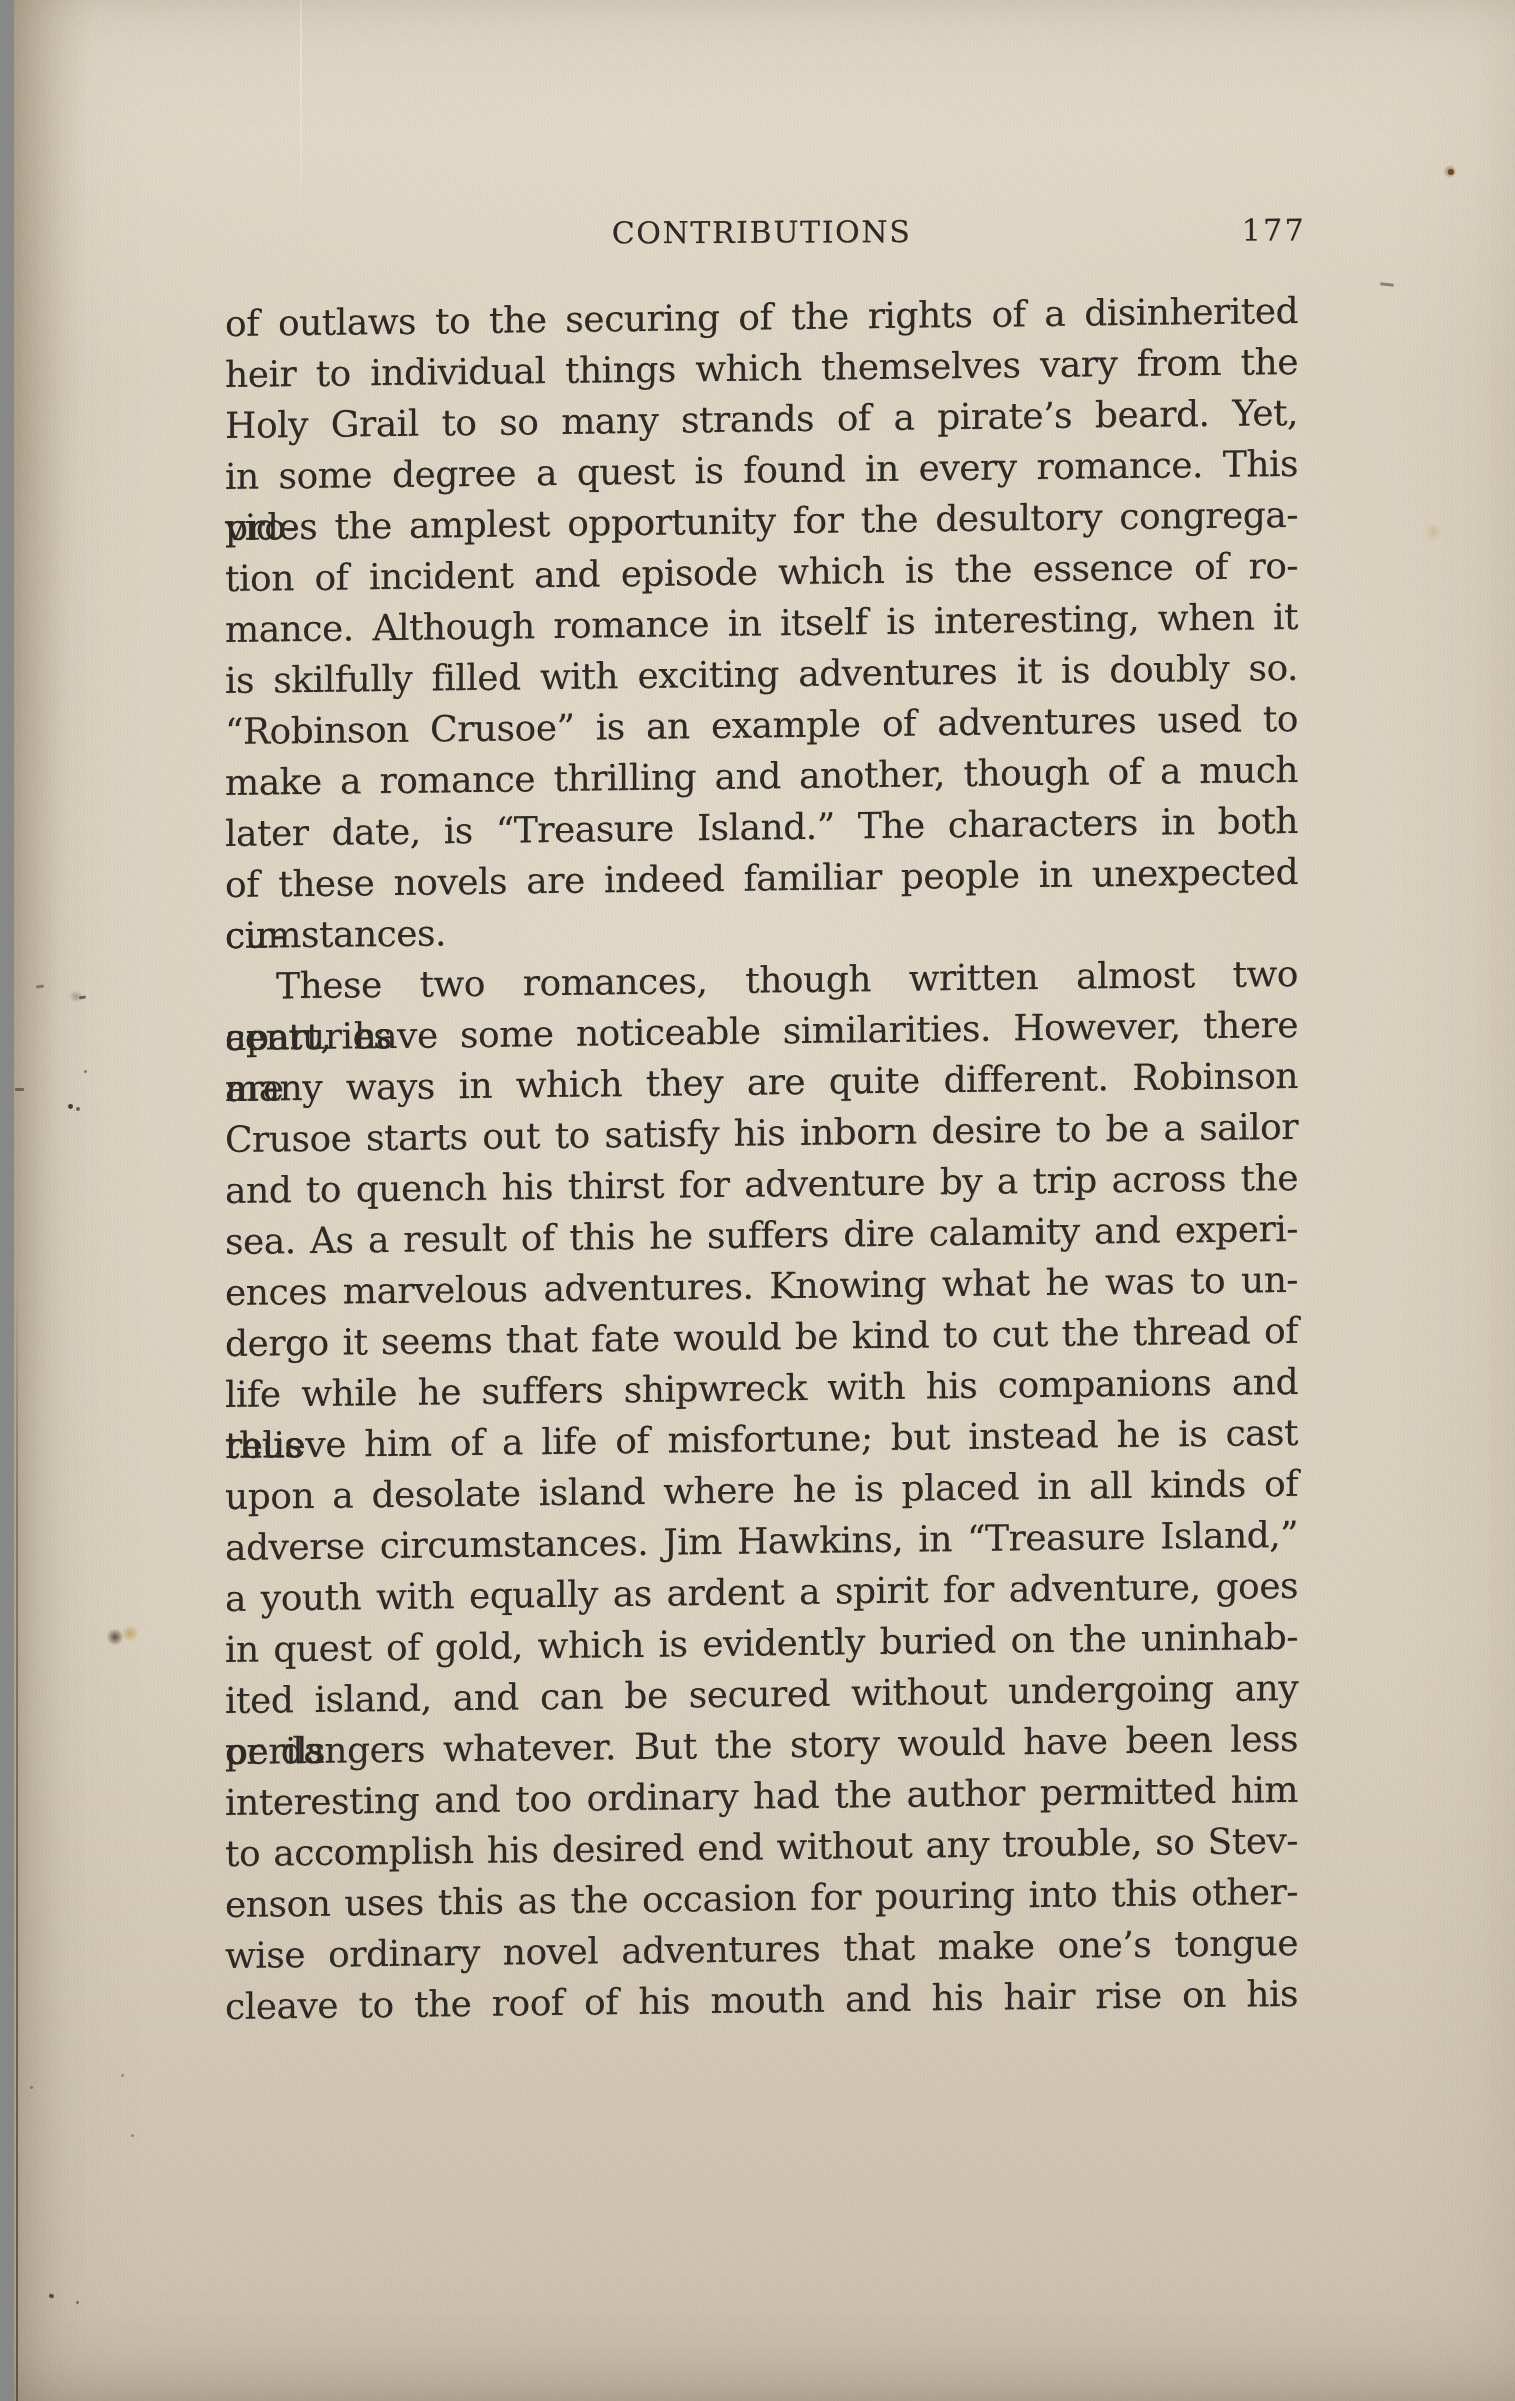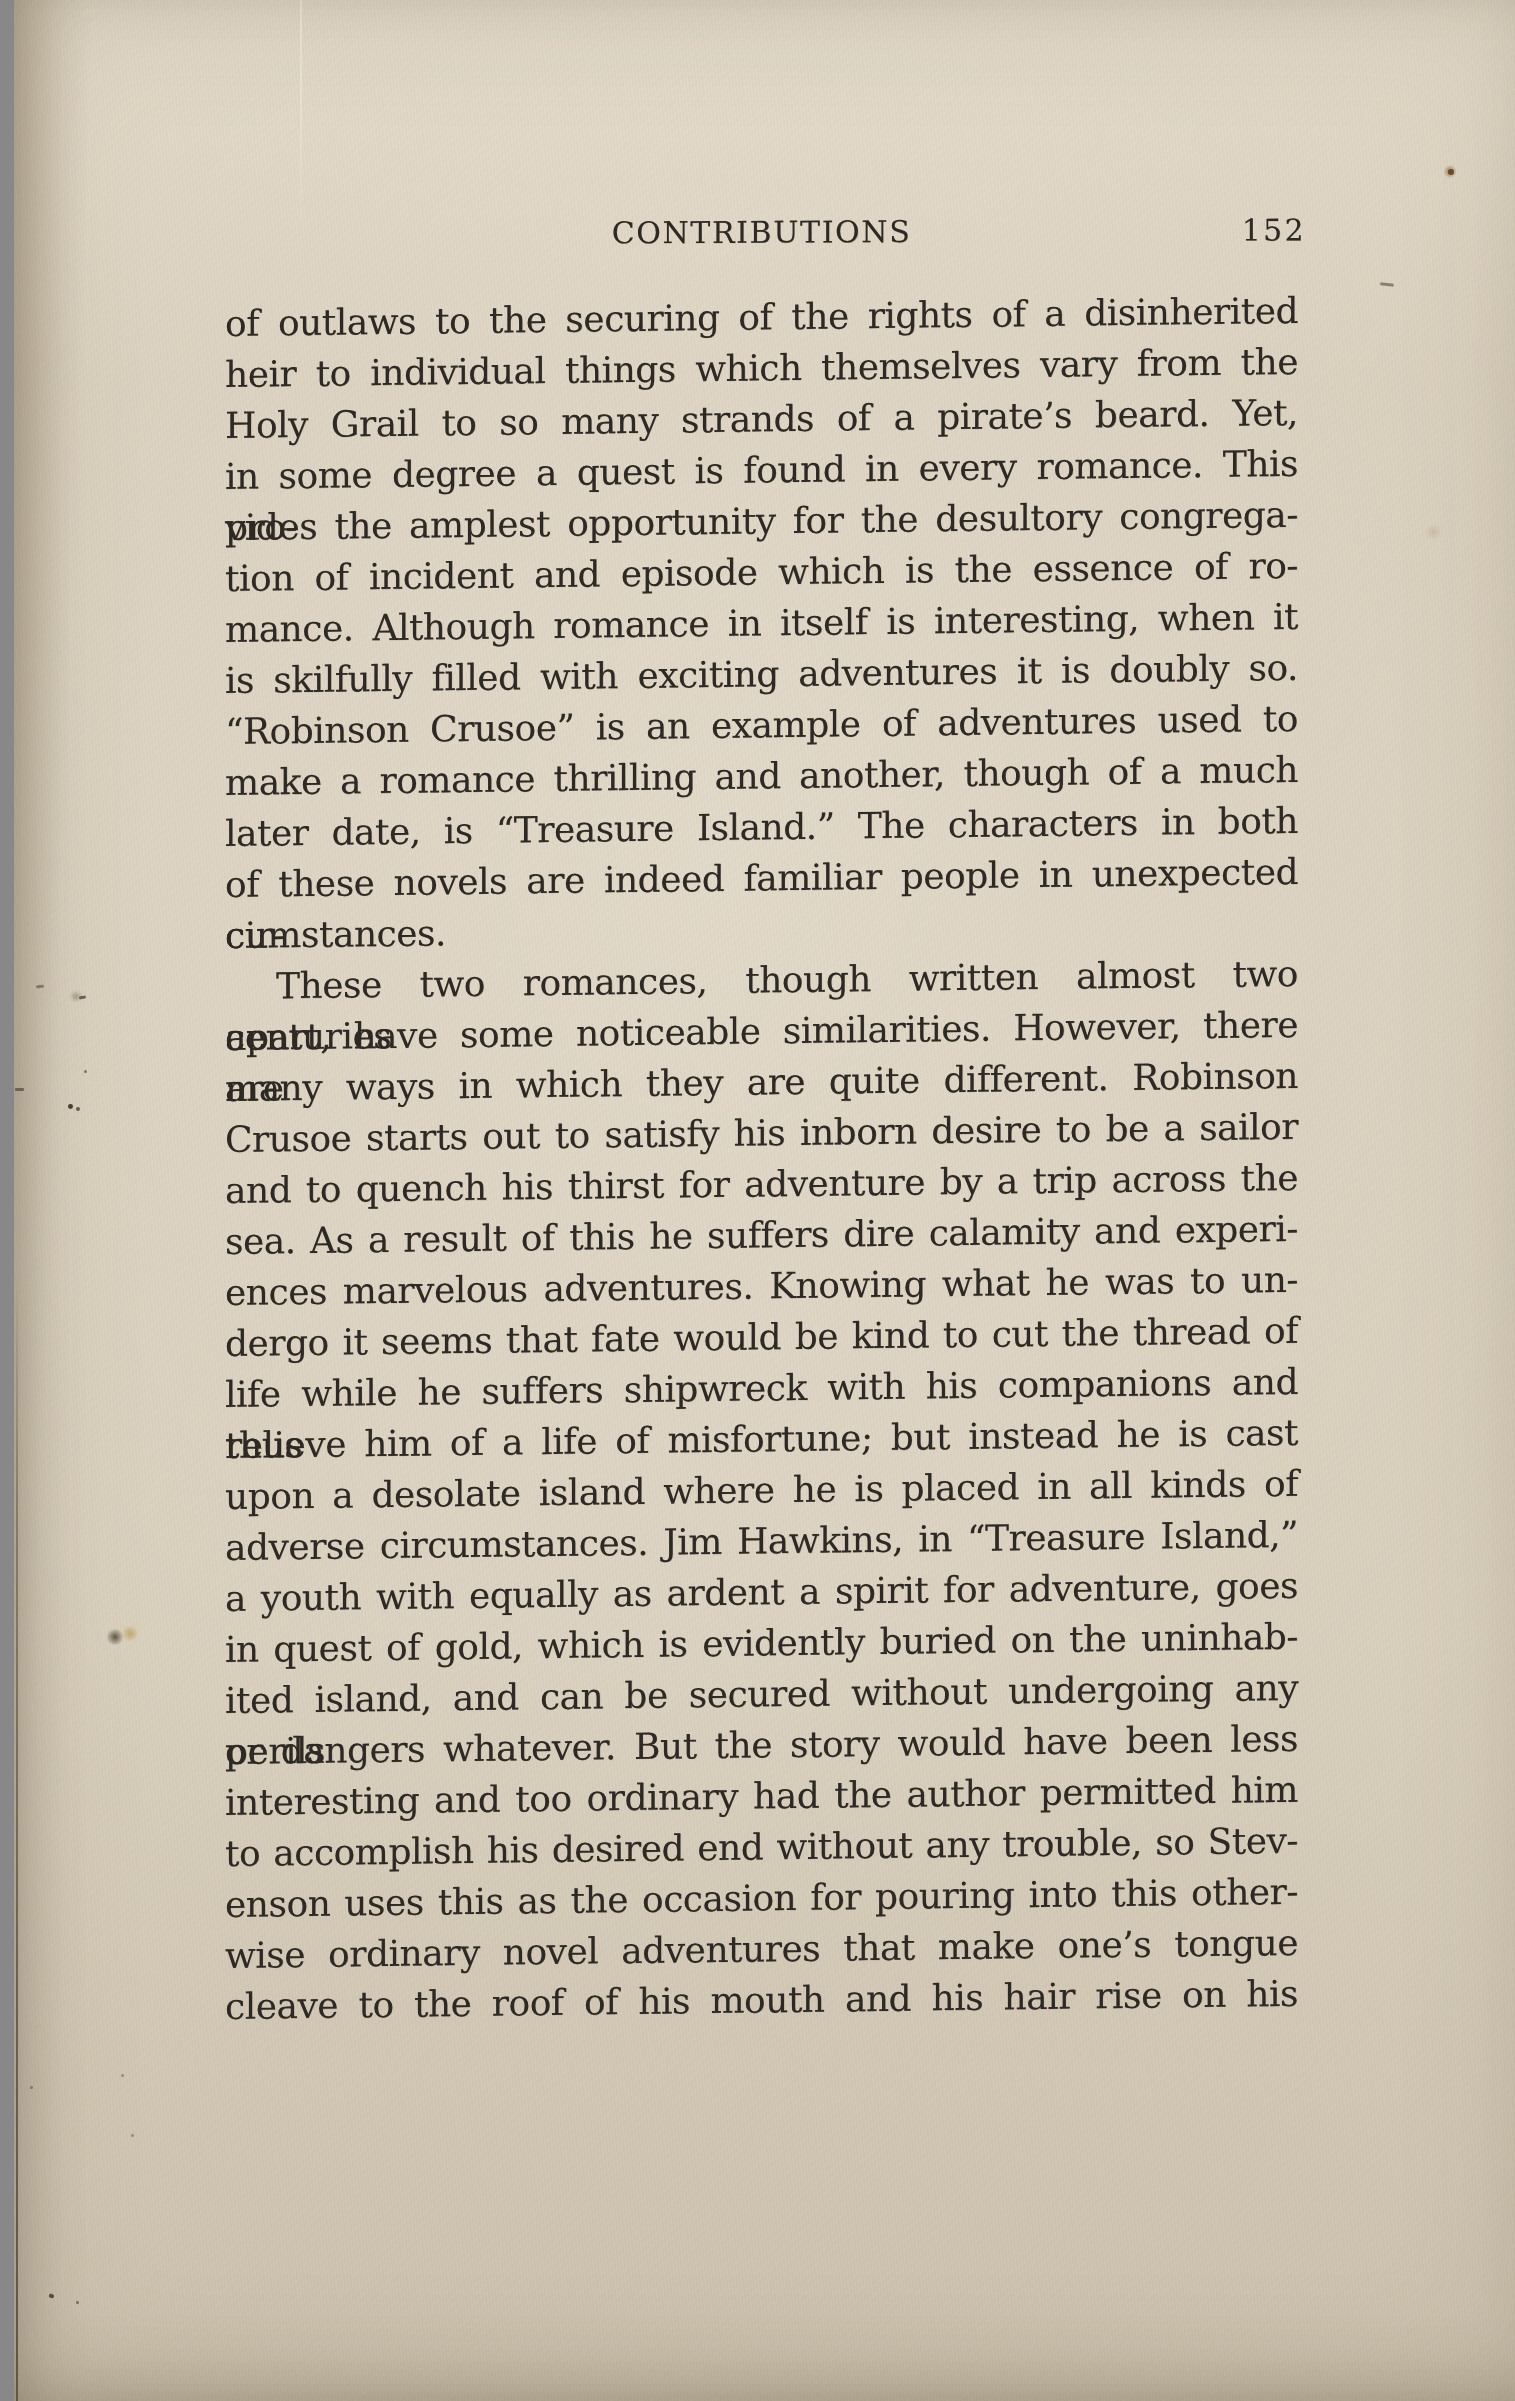--- a/index.html
+++ b/index.html
@@ -88,21 +88,21 @@
   .m-bspeck4{left:16.4px;top:2086px;width:2.7px;height:2.7px;background:rgba(70,62,48,0.45);}
   .m-bspeck5{left:107px;top:2074px;width:3.3px;height:2.7px;background:rgba(70,62,48,0.4);}
 </style>
 </head>
 <body>
 
 <div class="scan">
 
   <div class="running-head">
     <span class="head-title">CONTRIBUTIONS</span>
-    <span class="head-num">152</span>
+    <span class="head-num">177</span>
   </div>
 
   <div class="textblock">
     <div class="line just">of outlaws to the securing of the rights of a disinherited</div>
     <div class="line just">heir to individual things which themselves vary from the</div>
     <div class="line just">Holy Grail to so many strands of a pirate’s beard.  Yet,</div>
     <div class="line just">in some degree a quest is found in every romance.  This pro-</div>
     <div class="line just">vides the amplest opportunity for the desultory congrega-</div>
     <div class="line just">tion of incident and episode which is the essence of ro-</div>
     <div class="line just">mance.  Although romance in itself is interesting, when it</div>

